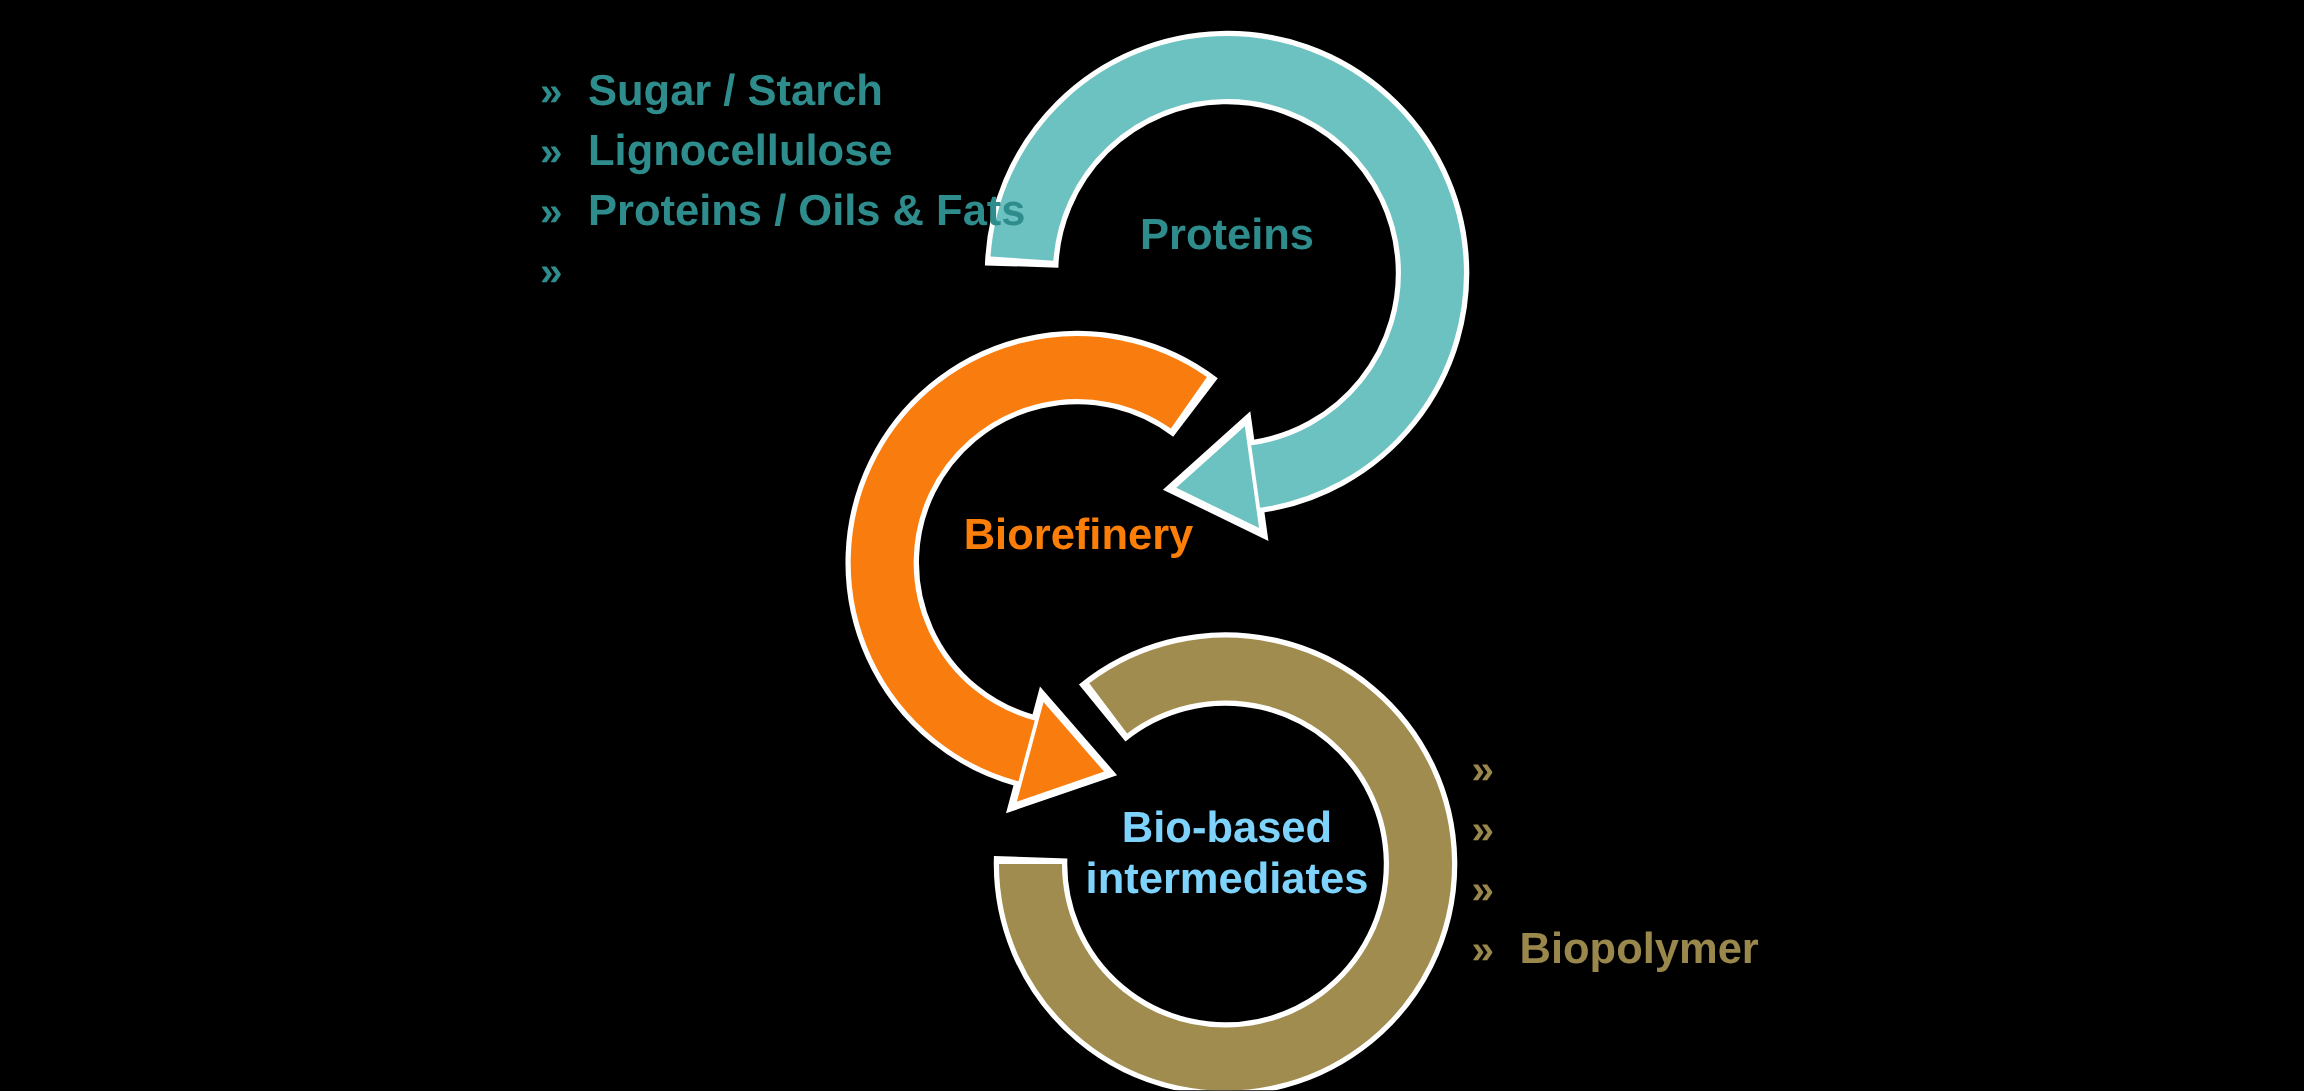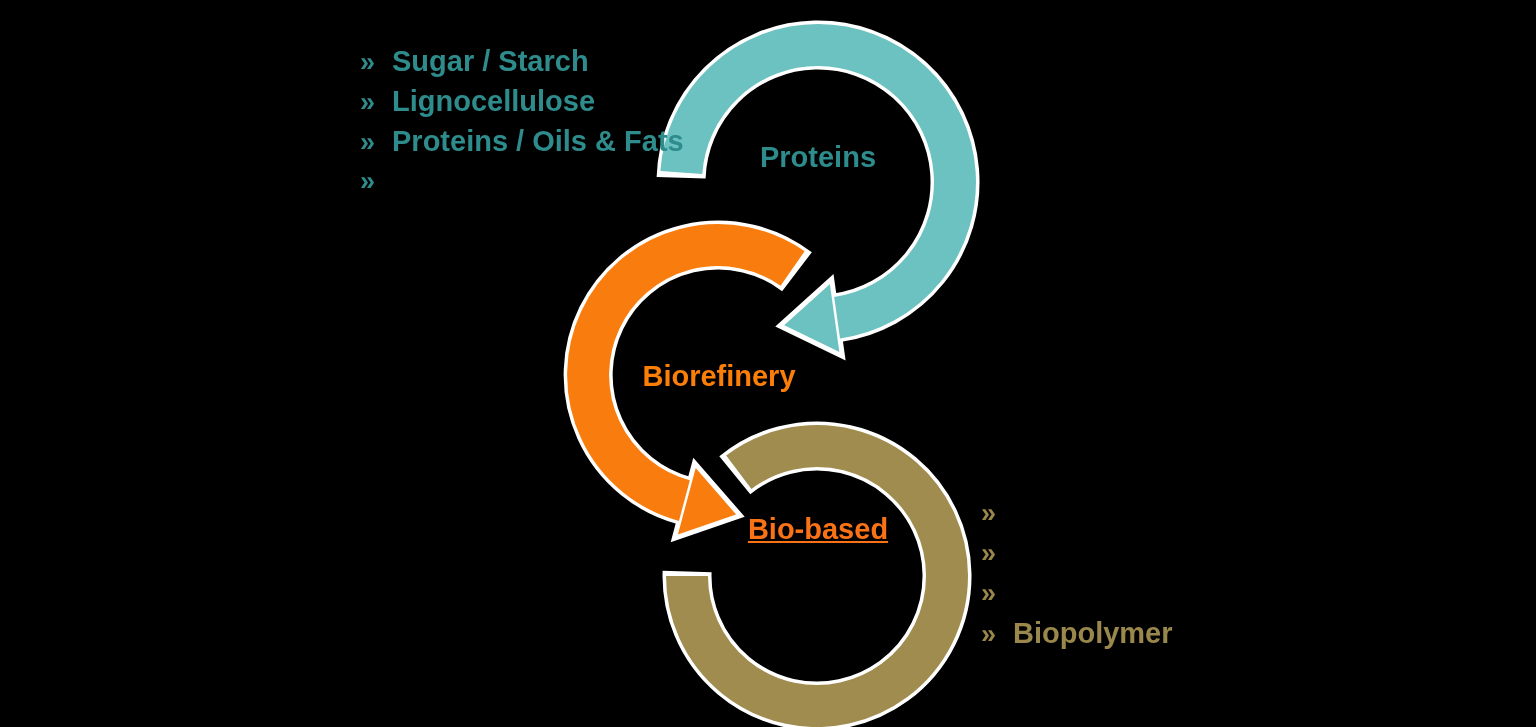--- a/index.html
+++ b/index.html
@@ -6,22 +6,22 @@
   .stage{
     position:relative;width:1536px;height:727px;background:#000000;
     overflow:hidden;font-family:"Liberation Sans", sans-serif;font-weight:bold;
   }
   .arrows{position:absolute;left:0;top:0;}
   .circle-label{
     position:absolute;text-align:center;font-size:29px;font-weight:bold;
     letter-spacing:0px;
   }
   .label-renewable{left:658px;top:139px;width:320px;line-height:36px;color:#2E8C8C;}
-  .label-biorefinery{left:559px;top:359px;width:320px;line-height:35px;color:#FA7E08;}
-  .label-biobased{left:658px;top:512px;width:320px;line-height:34px;color:#f97316;text-decoration:underline;}
+  .label-biorefinery{left:559px;top:340px;width:320px;line-height:35px;color:#FA7E08;}
+  .label-biobased{left:658px;top:535px;width:320px;line-height:34px;color:#7dd3fc;}
   .bullet-list{position:absolute;font-size:29px;font-weight:bold;}
   .list-left{left:360px;top:41px;color:#2E8C8C;}
   .list-right{left:981px;top:493px;color:#9A874B;}
   .bullet-row{display:flex;align-items:baseline;height:40px;line-height:40px;}
   .bullet{width:32px;flex:0 0 32px;font-size:27px;}
 </style>
 </head>
 <body>
 
 <div class="stage">
@@ -67,20 +67,21 @@
   <div class="circle-label label-renewable">
     <div>Proteins</div>
   </div>
 
   <div class="circle-label label-biorefinery">
     <div>Biorefinery</div>
   </div>
 
   <div class="circle-label label-biobased">
     <div>Bio-based</div>
+    <div>intermediates</div>
   </div>
 
   <div class="bullet-list list-right">
     <div class="bullet-row">
       <span class="bullet">»</span>
     </div>
     <div class="bullet-row">
       <span class="bullet">»</span>
     </div>
     <div class="bullet-row">

